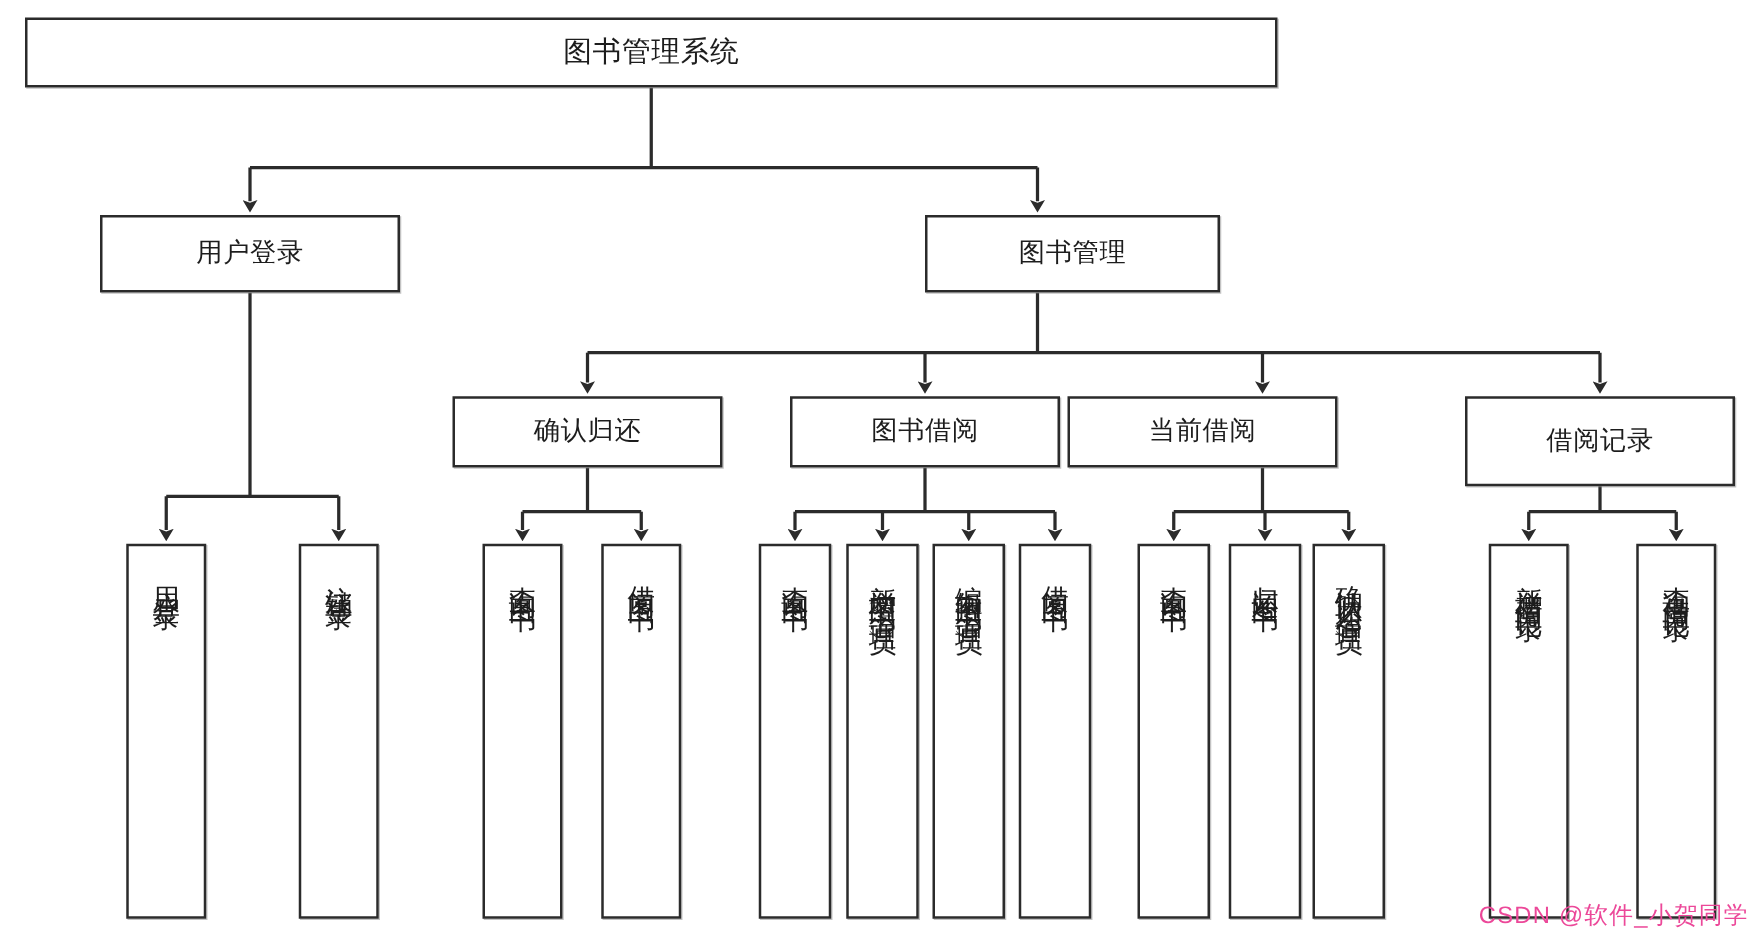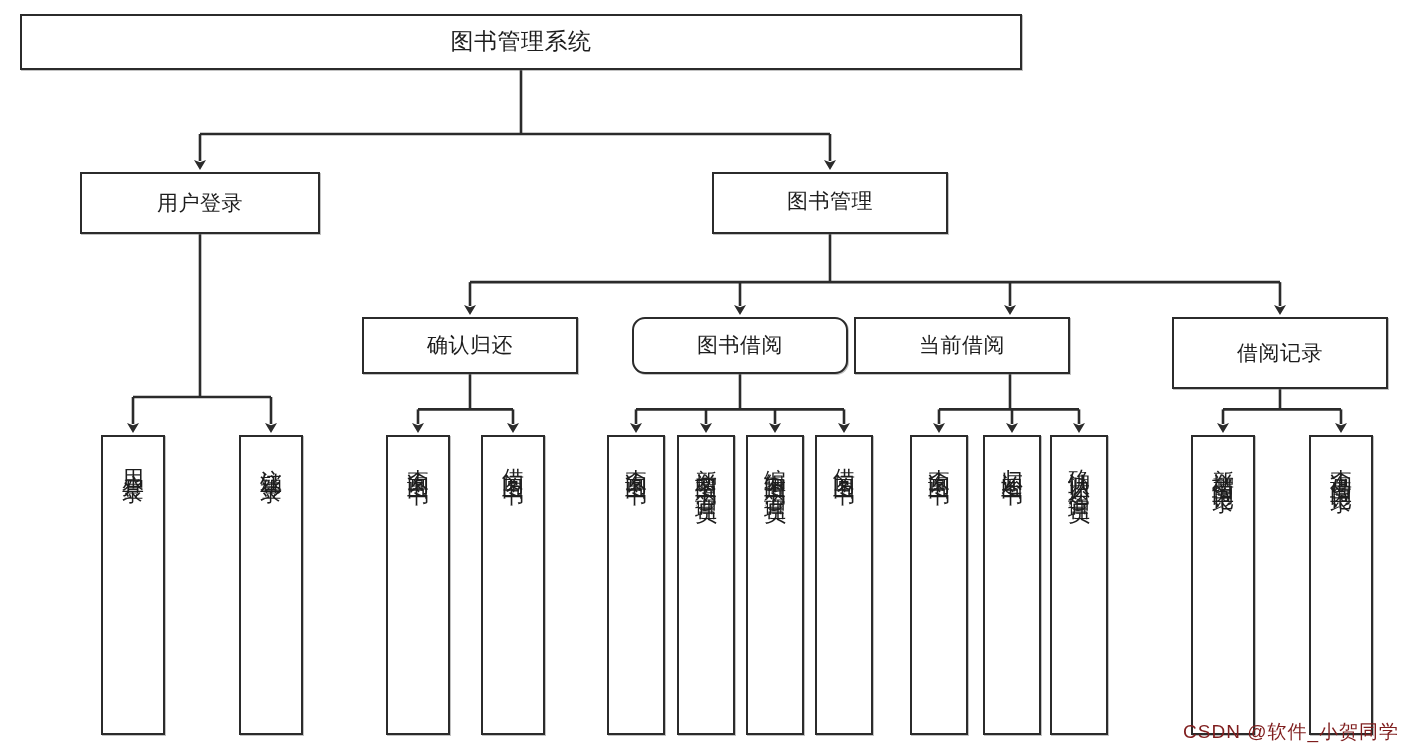--- a/index.html
+++ b/index.html
@@ -50,21 +50,21 @@
     -webkit-writing-mode: vertical-rl;
     letter-spacing: 5px;
     font-size: 22px;
     white-space: nowrap;
   }
   .node.root .label { font-size: 23px; }
   .watermark {
     position: absolute;
     right: 6px;
     bottom: 2px;
-    color: #7f1d1d;
+    color: #ec4899;
     font-size: 19px;
     letter-spacing: 1px;
     white-space: nowrap;
     user-select: none;
   }
 </style>
 </head>
 <body>
 
 <div id="stage">
@@ -104,27 +104,27 @@
       </g>
   </svg>
 
   <div id="node-layer">
       <div class="node root" style="left: 20px; top: 14px; width: 1002px; height: 56px;">
         <span class="label">图书管理系统</span>
       </div>
       <div class="node" style="left: 80px; top: 172px; width: 240px; height: 62px;">
         <span class="label">用户登录</span>
       </div>
-      <div class="node" style="left: 712px; top: 172px; width: 236px; height: 62px; font-family: Liberation Mono, monospace;">
+      <div class="node" style="left: 740px; top: 172px; width: 236px; height: 62px;">
         <span class="label">图书管理</span>
       </div>
       <div class="node" style="left: 362px; top: 317px; width: 216px; height: 57px;">
         <span class="label">确认归还</span>
       </div>
-      <div class="node" style="left: 632px; top: 317px; width: 216px; height: 57px; border-radius: 13px;">
+      <div class="node" style="left: 632px; top: 317px; width: 216px; height: 57px;">
         <span class="label">图书借阅</span>
       </div>
       <div class="node" style="left: 854px; top: 317px; width: 216px; height: 57px;">
         <span class="label">当前借阅</span>
       </div>
       <div class="node" style="left: 1172px; top: 317px; width: 216px; height: 72px;">
         <span class="label">借阅记录</span>
       </div>
       <div class="node vert" style="left: 101px; top: 435px; width: 64px; height: 300px;">
         <span class="label" style="margin-top: 14px;">用户登录</span>

